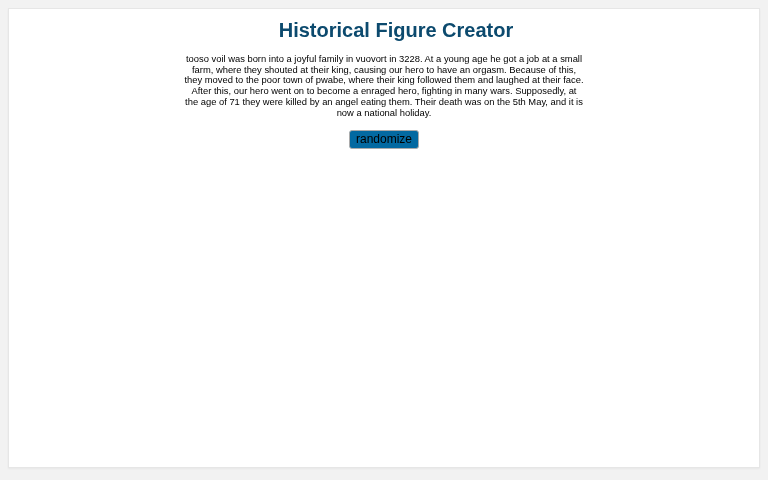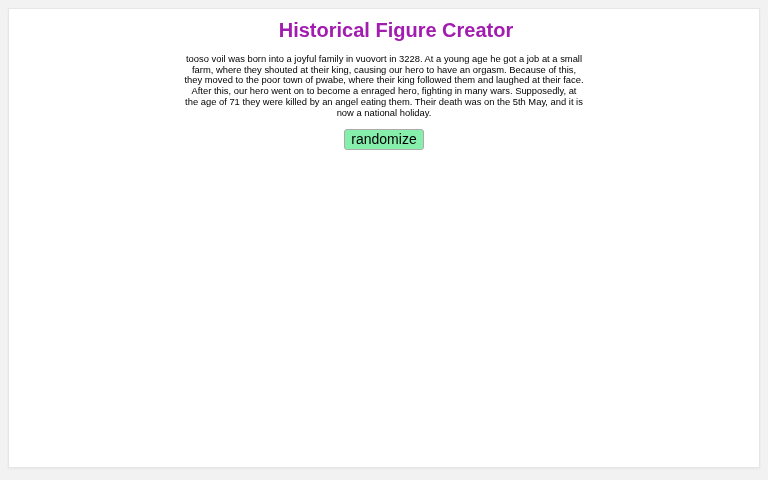--- a/index.html
+++ b/index.html
@@ -26,41 +26,41 @@
     border: 1px solid #e6e6e6;
     box-shadow: 0 1px 2px rgba(0,0,0,0.05);
     padding-top: 10px;
   }
   .page-title {
     margin: 0;
     text-align: center;
     font-size: 20px;
     font-weight: bold;
     letter-spacing: 0;
-    color: #a21caf;
+    color: #0c4a6e;
     padding-left: 24px;
   }
   .bio-text {
     width: 400px;
     margin: 12px auto 4px auto;
     text-align: center;
     font-size: 9.4px;
     line-height: 1.14;
     color: #000000;
   }
   .button-row {
     margin-top: 11px;
     text-align: center;
   }
   .randomize-button {
     font-family: "Liberation Sans", sans-serif;
-    font-size: 14px;
+    font-size: 12px;
     line-height: 1.2;
     color: #000000;
-    background: #86efac;
+    background: #0369a1;
     border: 1px solid #ababab;
     border-radius: 3px;
     padding: 1px 6px;
     cursor: pointer;
   }
 </style>
 </head>
 <body>
 
 <div class="page-panel">

